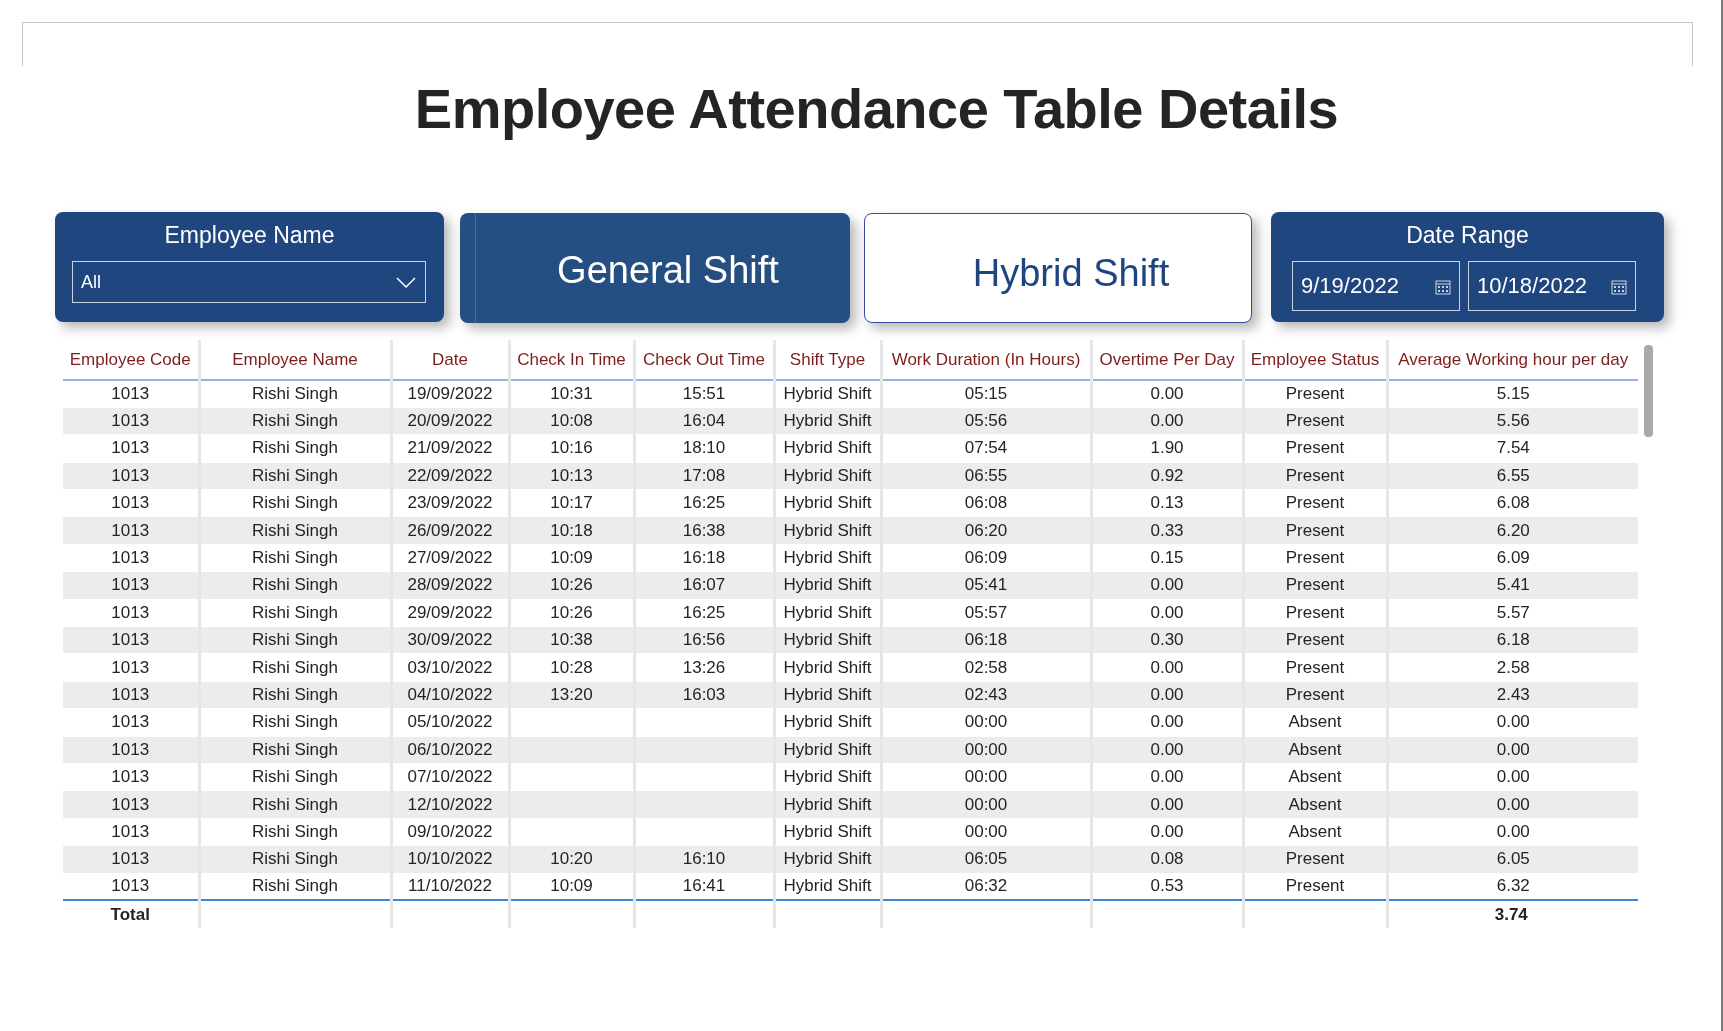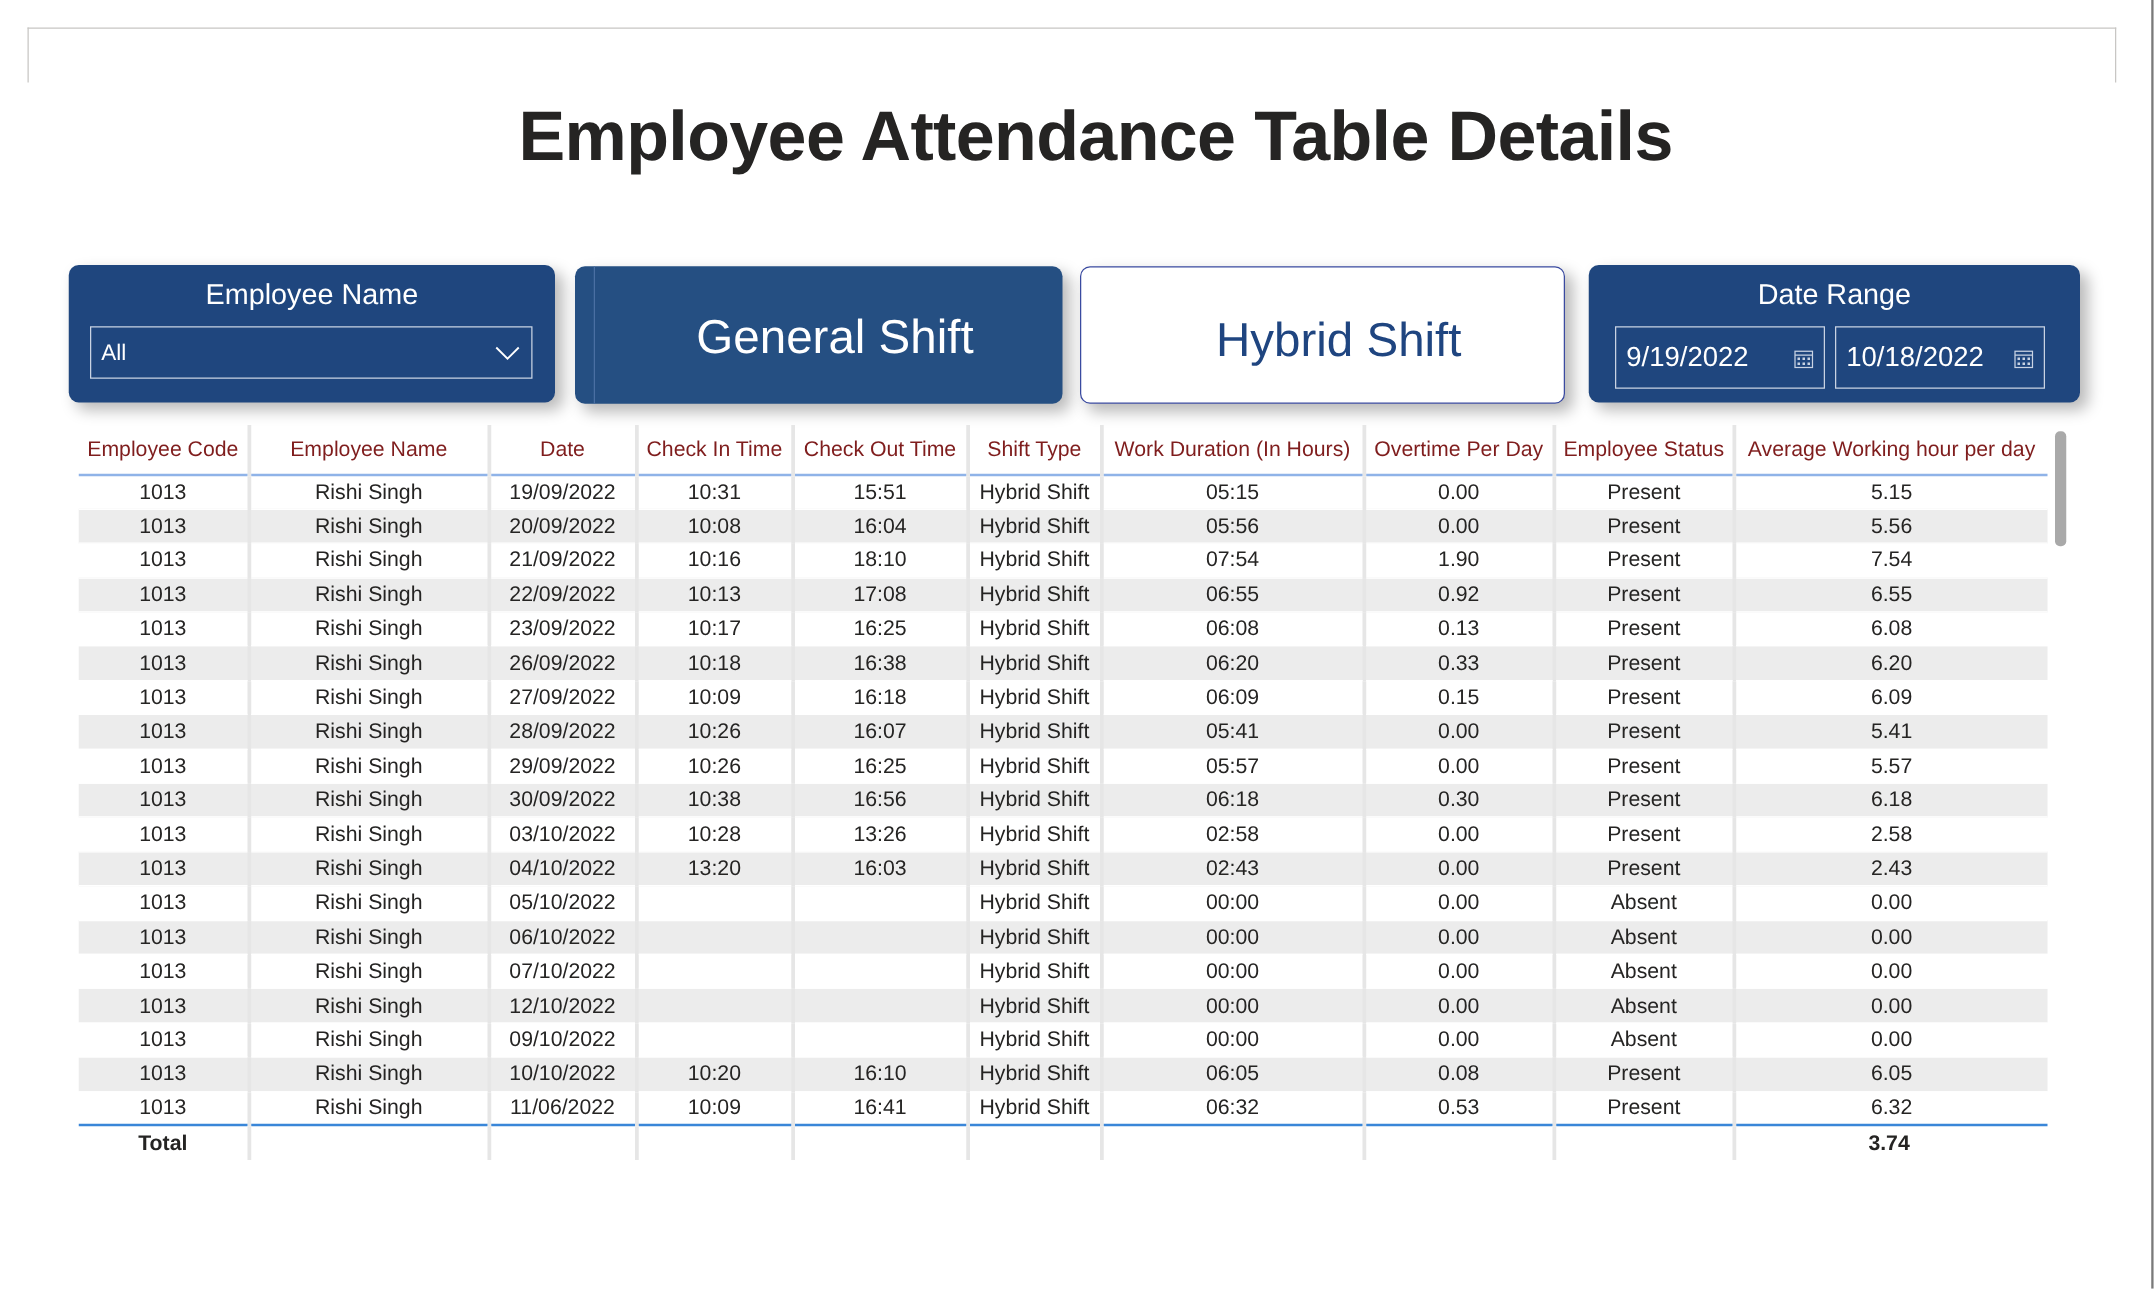--- a/index.html
+++ b/index.html
@@ -358,21 +358,21 @@
           <td>16:10</td>
           <td>Hybrid Shift</td>
           <td>06:05</td>
           <td>0.08</td>
           <td>Present</td>
           <td>6.05</td>
         </tr>
         <tr>
           <td>1013</td>
           <td>Rishi Singh</td>
-          <td>11/06/2022</td>
+          <td>11/10/2022</td>
           <td>10:09</td>
           <td>16:41</td>
           <td>Hybrid Shift</td>
           <td>06:32</td>
           <td>0.53</td>
           <td>Present</td>
           <td>6.32</td>
         </tr>
       </tbody>
     <tfoot>

